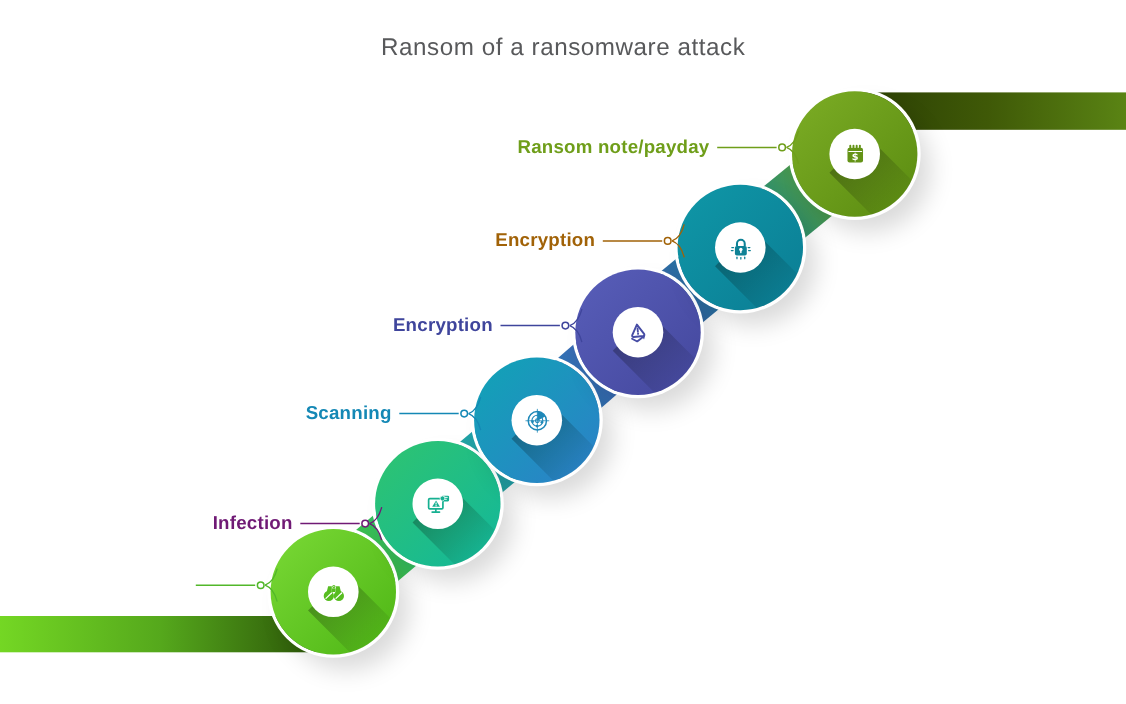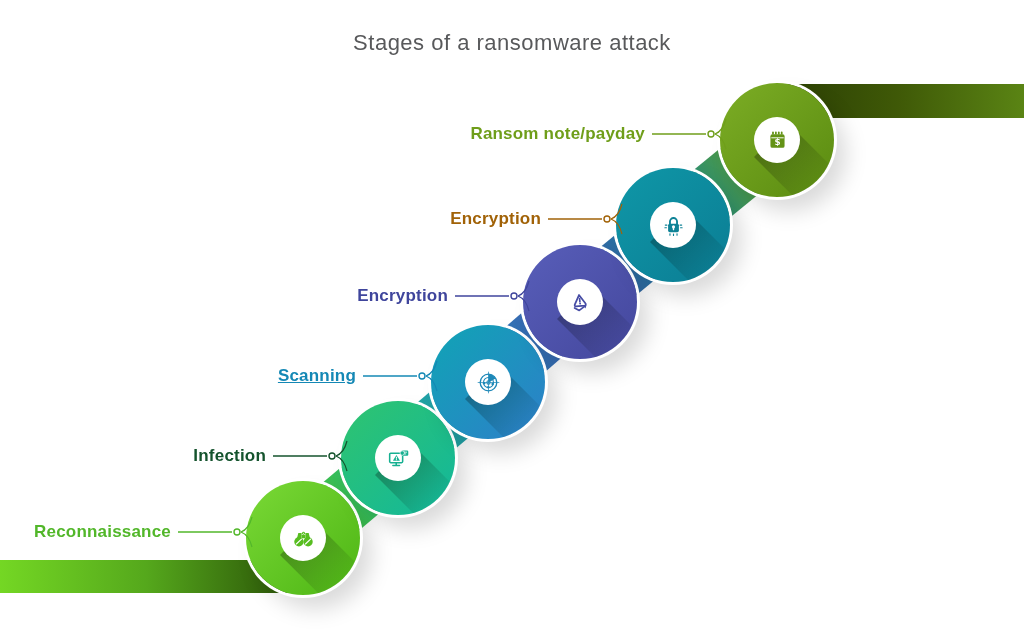--- a/index.html
+++ b/index.html
@@ -20,31 +20,30 @@
               border-radius:50%;background:#fff;display:flex;align-items:center;justify-content:center;}
   .inner-disc svg{width:27px;height:27px;display:block;}
   .label-row{position:absolute;display:flex;align-items:center;gap:5px;z-index:4;}
   .stage-label{font-size:17px;font-weight:700;letter-spacing:.2px;white-space:nowrap;}
   .connector{flex:0 0 auto;display:block;}
 </style>
 </head>
 <body>
 
 <div class="canvas" id="diagram">
-  <div class="title">Stages of a ransomware attack</div>
+  <div class="title">Ransom of a ransomware attack</div>
   <div class="ribbon" id="bottom-ribbon" style="background: linear-gradient(90deg, rgb(116, 215, 36), rgb(85, 168, 28), rgb(43, 84, 8));"></div>
   <div class="ribbon" id="top-ribbon" style="background: linear-gradient(90deg, rgb(42, 61, 4), rgb(63, 89, 7), rgb(90, 132, 20));"></div>
 <div class="band" style="left: 287.5px; top: 468px; transform: rotate(-40.1009deg); background: linear-gradient(90deg, rgb(84, 193, 29), rgb(28, 187, 146));"></div>
     <div class="band" style="left: 380px; top: 390px; transform: rotate(-40.1792deg); background: linear-gradient(90deg, rgb(31, 191, 138), rgb(36, 134, 194));"></div>
     <div class="band" style="left: 471px; top: 312px; transform: rotate(-41.0091deg); background: linear-gradient(90deg, rgb(31, 142, 193), rgb(75, 79, 167));"></div>
     <div class="band" style="left: 563.5px; top: 233.5px; transform: rotate(-39.6233deg); background: linear-gradient(90deg, rgb(76, 80, 168), rgb(14, 138, 158));"></div>
     <div class="band" style="left: 662px; top: 152.5px; transform: rotate(-39.2594deg); background: linear-gradient(90deg, rgb(15, 138, 157), rgb(107, 158, 27));"></div>
   <div class="stage-group">
     <div class="label-row" style="right: 770px; top: 512px; color: rgb(82, 183, 42);">
-      <span class="stage-label">Reconnaissance</span>
       <svg class="connector" width="78" height="40" viewBox="0 0 78 40">
         <line x1="2" y1="20" x2="56" y2="20" stroke="currentColor" stroke-width="1.4"></line>
         <circle cx="61" cy="20" r="3" fill="#ffffff" stroke="currentColor" stroke-width="1.4"></circle>
         <path d="M65,20 Q73,17 76,5" fill="none" stroke="currentColor" stroke-width="1.2"></path>
         <path d="M65,20 Q73,23 76,35" fill="none" stroke="currentColor" stroke-width="1.2"></path>
       </svg>
     </div>
     <div class="big-circle" style="left: 246px; top: 481px; background: linear-gradient(135deg, rgb(122, 217, 54), rgb(77, 181, 20));">
       <div class="shadow-wedge"></div>
       <div class="inner-disc">
@@ -61,21 +60,21 @@
     <g stroke="#ffffff" stroke-width="1.1" stroke-linecap="round">
       <line x1="6.1" y1="18.3" x2="11.0" y2="13.6"></line>
       <line x1="14.9" y1="18.3" x2="19.8" y2="13.6"></line>
     </g>
   </svg>
         </div>
     </div>
   </div>
 
   <div class="stage-group">
-    <div class="label-row" style="right: 675px; top: 436px; color: #14532d;">
+    <div class="label-row" style="right: 675px; top: 456px; color: #701a75;">
       <span class="stage-label">Infection</span>
       <svg class="connector" width="78" height="40" viewBox="0 0 78 40">
         <line x1="2" y1="20" x2="56" y2="20" stroke="currentColor" stroke-width="1.4"></line>
         <circle cx="61" cy="20" r="3" fill="#ffffff" stroke="currentColor" stroke-width="1.4"></circle>
         <path d="M65,20 Q73,17 76,5" fill="none" stroke="currentColor" stroke-width="1.2"></path>
         <path d="M65,20 Q73,23 76,35" fill="none" stroke="currentColor" stroke-width="1.2"></path>
       </svg>
     </div>
     <div class="big-circle" style="left: 341px; top: 401px; background: linear-gradient(135deg, rgb(47, 196, 111), rgb(18, 183, 156));">
       <div class="shadow-wedge"></div>
@@ -92,21 +91,21 @@
     <rect x="15.8" y="5.4" width="6.6" height="5" rx="1" fill="currentColor"></rect>
     <line x1="18.3" y1="6.9" x2="21.2" y2="6.9" stroke="#ffffff" stroke-width="0.8"></line>
     <line x1="18.3" y1="8.6" x2="20.4" y2="8.6" stroke="#ffffff" stroke-width="0.8"></line>
     <path d="M16.6,5.6 l2,0.8 v1.6 c0,1.3 -2,2 -2,2 c0,0 -2,-0.7 -2,-2 v-1.6 z" fill="currentColor" stroke="#ffffff" stroke-width="0.7"></path>
   </svg>
         </div>
     </div>
   </div>
 
   <div class="stage-group">
-    <div class="label-row" style="right: 585px; top: 356px; color: rgb(20, 136, 181); text-decoration: underline;">
+    <div class="label-row" style="right: 585px; top: 356px; color: rgb(20, 136, 181);">
       <span class="stage-label">Scanning</span>
       <svg class="connector" width="78" height="40" viewBox="0 0 78 40">
         <line x1="2" y1="20" x2="56" y2="20" stroke="currentColor" stroke-width="1.4"></line>
         <circle cx="61" cy="20" r="3" fill="#ffffff" stroke="currentColor" stroke-width="1.4"></circle>
         <path d="M65,20 Q73,17 76,5" fill="none" stroke="currentColor" stroke-width="1.2"></path>
         <path d="M65,20 Q73,23 76,35" fill="none" stroke="currentColor" stroke-width="1.2"></path>
       </svg>
     </div>
     <div class="big-circle" style="left: 431px; top: 325px; background: linear-gradient(135deg, rgb(16, 164, 181), rgb(45, 127, 201));">
       <div class="shadow-wedge"></div>

